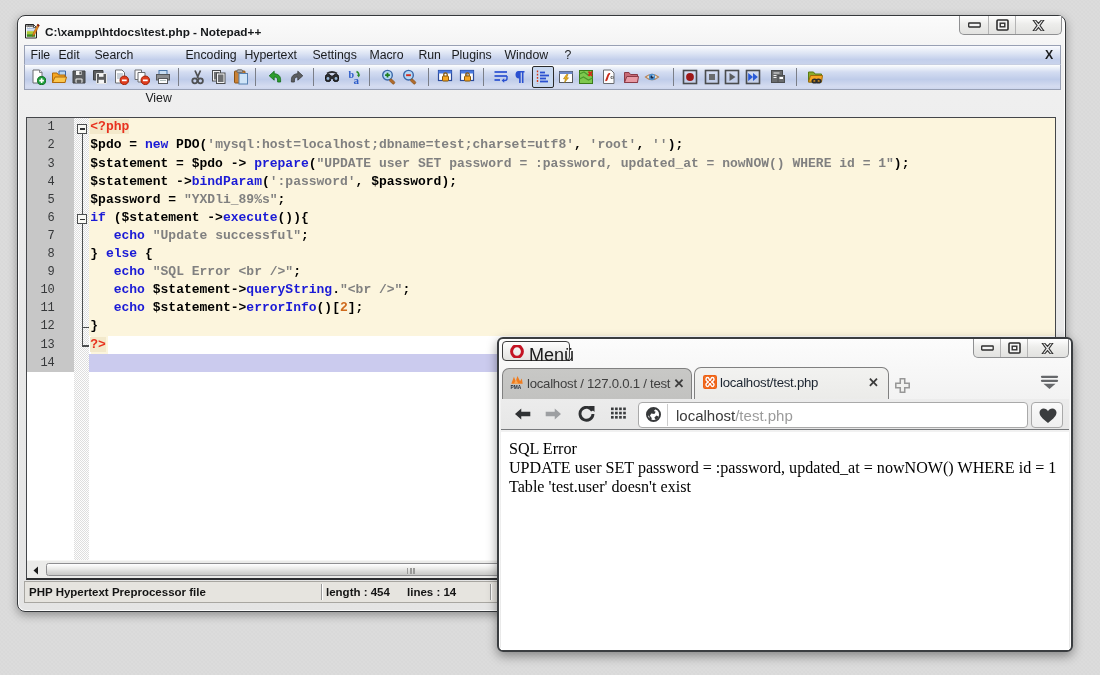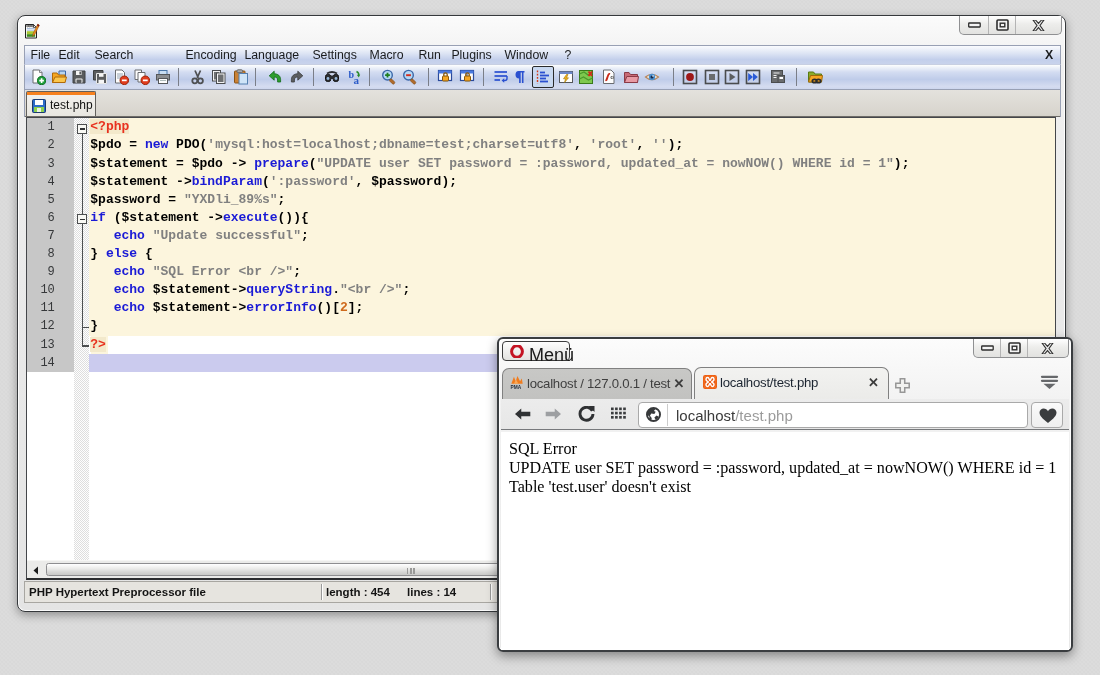--- a/index.html
+++ b/index.html
@@ -82,20 +82,21 @@
 
 #obar{position:absolute;left:2px;top:60px;width:568px;height:31px;background:linear-gradient(#ececec,#e7e7e7);border-bottom:1.5px solid #77797c}
 #ourl{position:absolute;left:137px;top:2.5px;width:390px;height:26px;background:#fff;border:1px solid #a9a9a9;border-radius:4px}
 #oheart{position:absolute;left:530px;top:2.5px;width:32px;height:26px;background:linear-gradient(#fafafa,#efefef);border:1px solid #a9a9a9;border-radius:4px}
 #ocontent{position:absolute;left:2px;top:93px;width:568px;height:218px;background:#fff}
 #octext{position:absolute;left:8px;top:6.5px;font-family:"Liberation Serif",serif;font-size:16.1px;line-height:19px;color:#000;white-space:pre}
 </style></head>
 <body>
 
 <div id="npp">
+  <div id="npp-title">C:\xampp\htdocs\test.php - Notepad++</div>
   <svg class="abs" style="left:7px;top:7px" width="15" height="16" viewBox="0 0 15 16">
     <path d="M0.5 1.5 L8.5 1.5 L11.5 4.5 L11.5 15 L0.5 15 Z" fill="#fff" stroke="#222" stroke-width="1"></path>
     <path d="M8.5 1.5 L8.5 4.5 L11.5 4.5 Z" fill="#eee" stroke="#222" stroke-width="0.7"></path>
     <circle cx="2.4" cy="3" r="0.85" fill="none" stroke="#333" stroke-width="0.7"></circle>
       <circle cx="4.2" cy="3" r="0.85" fill="none" stroke="#333" stroke-width="0.7"></circle>
       <circle cx="6" cy="3" r="0.85" fill="none" stroke="#333" stroke-width="0.7"></circle>
       <circle cx="7.8" cy="3" r="0.85" fill="none" stroke="#333" stroke-width="0.7"></circle>
     <line x1="1.8" y1="5.6" x2="9.8" y2="5.6" stroke="#9ab4d8" stroke-width="0.9"></line>
     <line x1="1.8" y1="7.2" x2="9.8" y2="7.2" stroke="#9ab4d8" stroke-width="0.9"></line>
     <rect x="1.8" y="8.2" width="8.4" height="3" fill="#a8c832"></rect>
@@ -120,21 +121,21 @@
           <path d="M1 0 L3.5 0 L6.5 3.4 L9.5 0 L12 0 L8 5.5 L12 11 L9.5 11 L6.5 7.6 L3.5 11 L1 11 L5 5.5 Z" fill="#e8e8e8" stroke="#2e2e2e" stroke-width="1.1"></path>
         </svg>
     </div>
   </div>
   <div id="menubar">
       <div class="mi" style="left: 5.4px;">File</div>
       <div class="mi" style="left: 33.4px;">Edit</div>
       <div class="mi" style="left: 69.4px;">Search</div>
       <div class="mi" style="left: 120.4px; margin-top: 43px;">View</div>
       <div class="mi" style="left: 160.4px;">Encoding</div>
-      <div class="mi" style="left: 219.4px;">Language</div>
+      <div class="mi" style="left: 219.4px;">Hypertext</div>
       <div class="mi" style="left: 287.4px;">Settings</div>
       <div class="mi" style="left: 344.4px;">Macro</div>
       <div class="mi" style="left: 393.4px;">Run</div>
       <div class="mi" style="left: 426.4px;">Plugins</div>
       <div class="mi" style="left: 479.4px;">Window</div>
       <div class="mi" style="left: 539.4px;">?</div>
       <div class="mi" style="left: 1020px; font-weight: bold;">X</div>
     </div>
   <div id="toolbar">
       <svg class="tbi" width="16" height="16" viewBox="0 0 16 16" style="left:5.399999999999999px">
@@ -327,32 +328,20 @@
       </svg>
       <div class="tsep" style="left: 153.4px;"></div>
       <div class="tsep" style="left: 230.4px;"></div>
       <div class="tsep" style="left: 288.4px;"></div>
       <div class="tsep" style="left: 344.4px;"></div>
       <div class="tsep" style="left: 403.4px;"></div>
       <div class="tsep" style="left: 458.4px;"></div>
       <div class="tsep" style="left: 648.4px;"></div>
       <div class="tsep" style="left: 771.4px;"></div>
     </div>
-  <div id="tabbar">
-    <div id="atab">
-      <div class="obar"></div>
-      <svg class="abs" style="left:5px;top:7px" width="14" height="14" viewBox="0 0 14 14">
-        <rect x="0.5" y="0.5" width="13" height="13" rx="1" fill="#2d6cc8" stroke="#1a3a70"></rect>
-        <rect x="3" y="1" width="8" height="5" fill="#fff"></rect>
-        <rect x="2" y="8" width="10" height="5" fill="#8fd14f"></rect>
-        <rect x="5" y="9" width="4" height="4" fill="#e8f4e0"></rect>
-      </svg>
-      <div class="tlab">test.php</div>
-    </div>
-  </div>
   <div id="editor">
     <div id="edin">
       <div id="beige"></div>
       <div id="row13w"></div>
         <div id="row13b"></div>
         <div id="row14"></div>
       <div id="nummargin"></div>
       <div id="foldmargin"></div>
       <div id="lnums">1
 2

